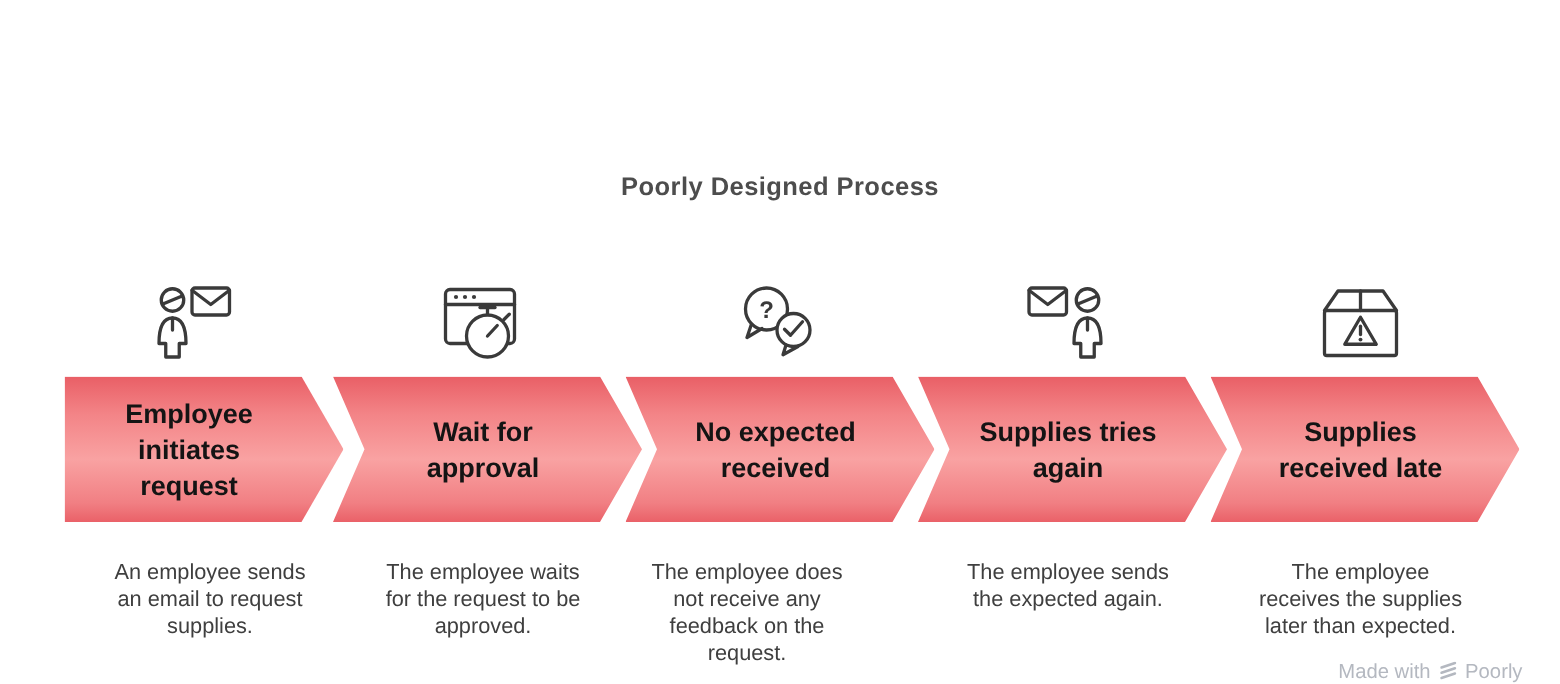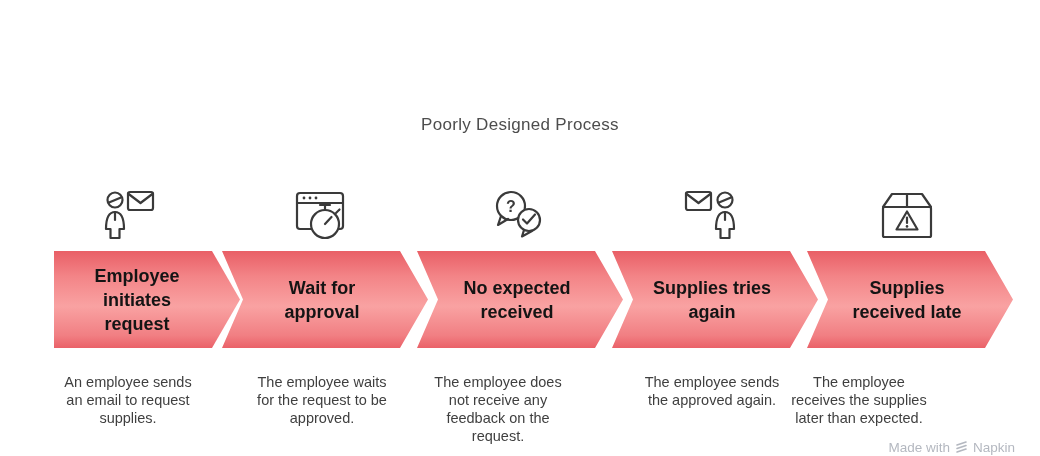--- a/index.html
+++ b/index.html
@@ -2,41 +2,41 @@
 <html><head>
 <meta charset="utf-8">
 <style>
   html,body{margin:0;padding:0;background:#fff;}
   .canvas{
     position:relative;width:1040px;height:456px;background:#ffffff;
     font-family:"Liberation Sans",sans-serif;overflow:hidden;
   }
   .title{
     position:absolute;left:0;top:115px;width:100%;text-align:center;
-    font-size:17px;font-weight:400;color:#4d4d4d;letter-spacing:.3px;
+    font-size:17px;font-weight:700;color:#4d4d4d;letter-spacing:.3px;
   }
   .icon{position:absolute;top:189px;width:56px;height:54px;}
   .icon svg{width:100%;height:100%;display:block;}
   .i1{left:100px}.i2{left:294px}.i3{left:490px}.i4{left:684px}.i5{left:879px}
   .arrow{
     position:absolute;top:251px;height:97px;box-sizing:border-box;
     background:linear-gradient(180deg,#e95f66 0%,#f38487 26%,#f9a2a2 57%,#f17f83 87%,#ea6168 100%);
     display:flex;align-items:center;justify-content:center;text-align:center;
     font-weight:700;font-size:18px;line-height:24px;color:#141414;white-space:pre-line;
   }
-  .a1{left:54px;width:186px;padding-right:20px;
+  .a1{left:43px;width:186px;padding-right:20px;
       clip-path:polygon(0 0,158px 0,100% 50%,158px 100%,0 100%);}
   .notched{width:206px;padding-left:16px;padding-right:22px;
       clip-path:polygon(0 0,178px 0,100% 50%,178px 100%,0 100%,21px 50%);}
   .a2{left:222px}.a3{left:417px}.a4{left:612px}.a5{left:807px}
   .desc{
     position:absolute;top:373px;width:190px;text-align:center;
     font-size:14.5px;line-height:18px;color:#3f3f3f;white-space:pre-line;
   }
-  .d1{left:33px}.d2{left:227px}.d3{left:403px}.d4{left:617px}.d5{left:764px}
+  .d1{left:45px}.d2{left:227px}.d3{left:403px}.d4{left:617px}.d5{left:812px}
   .watermark{
     position:absolute;top:420px;right:25px;display:flex;align-items:center;gap:5px;
     font-size:13.5px;color:#b4b8c0;margin-top:20px;
   }
   .watermark svg{display:block;}
 </style>
 </head>
 <body>
 
 <div class="canvas">
@@ -118,21 +118,21 @@
         <line x1="35" y1="13.5" x2="47" y2="8.5"></line>
         <path d="M 32,40 C 32,28 35.5,23 41,23 C 46.5,23 50,28 50,40 L 45.5,40 L 45.5,49 L 36.5,49 L 36.5,40 Z"></path>
         <line x1="41" y1="23" x2="41" y2="31"></line>
       </svg>
     </div>
     <div class="arrow notched a4">
       <span>Supplies tries
 again</span>
     </div>
     <div class="desc d4">The employee sends
-the approved again.</div>
+the expected again.</div>
   </div>
 
   <div>
     <div class="icon i5">
       <svg viewBox="0 0 56 54" fill="none" stroke="#3a3a3a" stroke-width="2.2" stroke-linecap="round" stroke-linejoin="round">
         <path d="M 4,18 L 13,5 L 43,5 L 52,18"></path>
         <line x1="28" y1="5" x2="28" y2="18"></line>
         <rect x="4" y="18" width="48" height="30" rx="1.5"></rect>
         <path d="M 28,22.5 L 38.5,40.5 L 17.5,40.5 Z"></path>
         <line x1="28" y1="28.5" x2="28" y2="34"></line>
@@ -150,16 +150,16 @@
 
   <div class="watermark">
     <span>Made with</span>
     <span>
       <svg width="13" height="13" viewBox="0 0 13 13" fill="none" stroke="#b4b8c0" stroke-width="1.6" stroke-linecap="round">
         <line x1="2" y1="11" x2="11" y2="8"></line>
         <line x1="2" y1="7.5" x2="11" y2="4.5"></line>
         <line x1="2" y1="4" x2="11" y2="1"></line>
       </svg>
     </span>
-    <span>Napkin</span>
+    <span>Poorly</span>
   </div>
 
 </div>
 
 </body></html>

